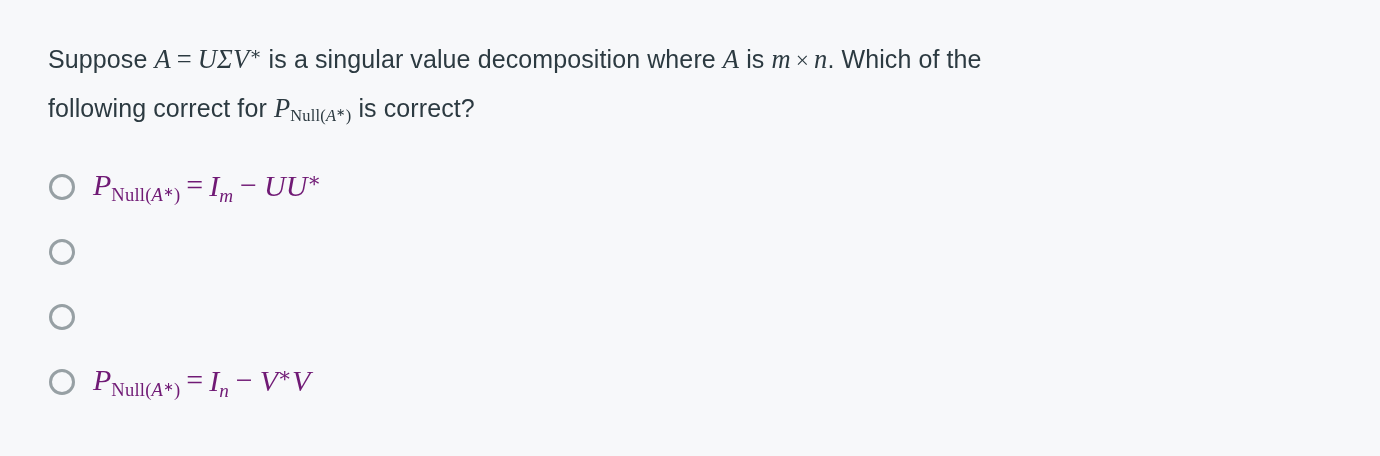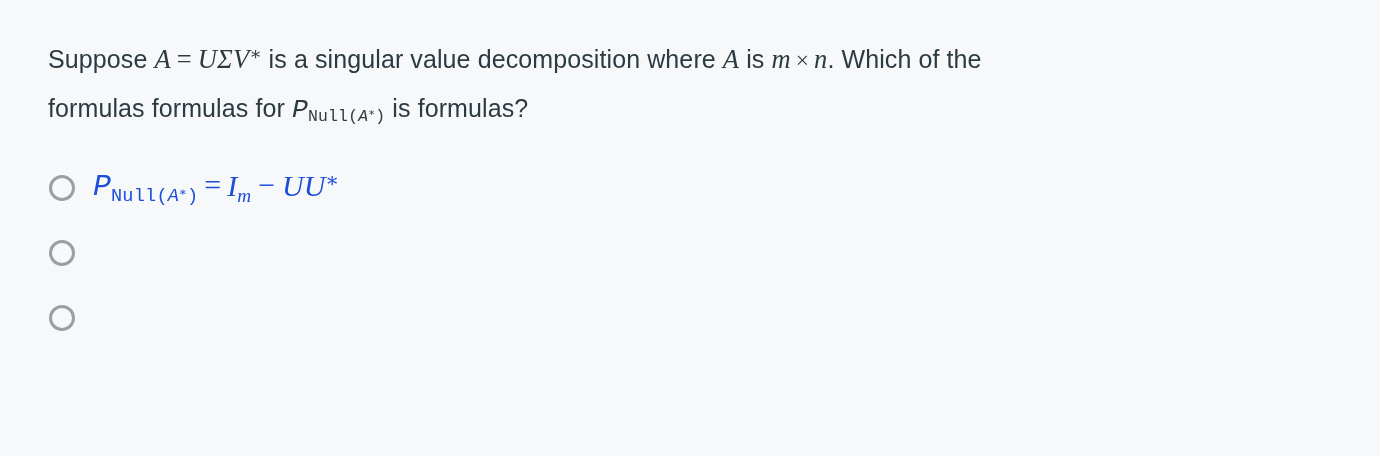--- a/index.html
+++ b/index.html
@@ -66,21 +66,21 @@
     font-size: 0.64em;
     vertical-align: -0.32em;
     font-style: italic;
   }
   sup.star {
     font-size: 0.68em;
     vertical-align: 0.42em;
     font-style: normal;
   }
   .pnull {
-    font-family: Liberation Mono, monospace;
+    font-family: Liberation Serif, serif;
     white-space: nowrap;
   }
   .pnull .p-glyph {
     font-style: italic;
   }
   .inline-math-lg {
     font-size: 1.06em;
   }
 
   
@@ -103,56 +103,60 @@
     border: 3.5px solid #97a0a4;
     border-radius: 50%;
     background: transparent;
     margin-left: 1px;
     margin-right: 18px;
     box-sizing: content-box;
   }
   .option-formula {
     font-size: 30px;
     line-height: 1;
-    color: #1d4ed8;
+    color: #701a75;
     font-family: "Liberation Serif", "DejaVu Serif", serif;
     white-space: nowrap;
   }
 </style>
 </head>
 <body>
 
 <div class="quiz-card">
 
   <div class="question-text">
     <span>Suppose</span>
     <span class="math inline-math-lg"><span class="mi">A</span><span class="mo-eq">=</span><span class="mi">U</span><span class="mi">Σ</span><span class="mi">V</span><sup class="star">∗</sup></span>
     <span>is a singular value decomposition where</span>
     <span class="math inline-math-lg">A</span>
     <span>is</span>
     <span class="math inline-math-lg"><span class="mi">m</span><span class="mo-times">×</span><span class="mi">n</span></span><span>. Which of the</span>
 
     <br>
 
-    <span>formulas formulas for</span>
+    <span>following correct for</span>
     <span class="pnull inline-math-lg"><span class="p-glyph">P</span><sub class="msub">Null(<span class="mi">A</span><sup class="star">∗</sup>)</sub></span>
-    <span>is formulas?</span>
+    <span>is correct?</span>
   </div>
 
   <ul class="options-list">
 
     <li class="option-row">
       <span class="radio-outer"></span>
       <span class="option-formula"><span class="pnull"><span class="p-glyph">P</span><sub class="msub">Null(<span class="mi">A</span><sup class="star">∗</sup>)</sub></span><span class="mo-eq">=</span><span class="mi">I</span><sub class="msub-it">m</sub><span class="mo-minus">−</span><span class="mi">U</span><span class="mi">U</span><sup class="star">∗</sup></span>
     </li>
 
     <li class="option-row">
       <span class="radio-outer"></span>
     </li>
 
     <li class="option-row">
       <span class="radio-outer"></span>
     </li>
 
+    <li class="option-row">
+      <span class="radio-outer"></span>
+      <span class="option-formula"><span class="pnull"><span class="p-glyph">P</span><sub class="msub">Null(<span class="mi">A</span><sup class="star">∗</sup>)</sub></span><span class="mo-eq">=</span><span class="mi">I</span><sub class="msub-it">n</sub><span class="mo-minus">−</span><span class="mi">V</span><sup class="star">∗</sup><span class="mi">V</span></span>
+    </li>
 
   </ul>
 
 </div>
 
 </body></html>

